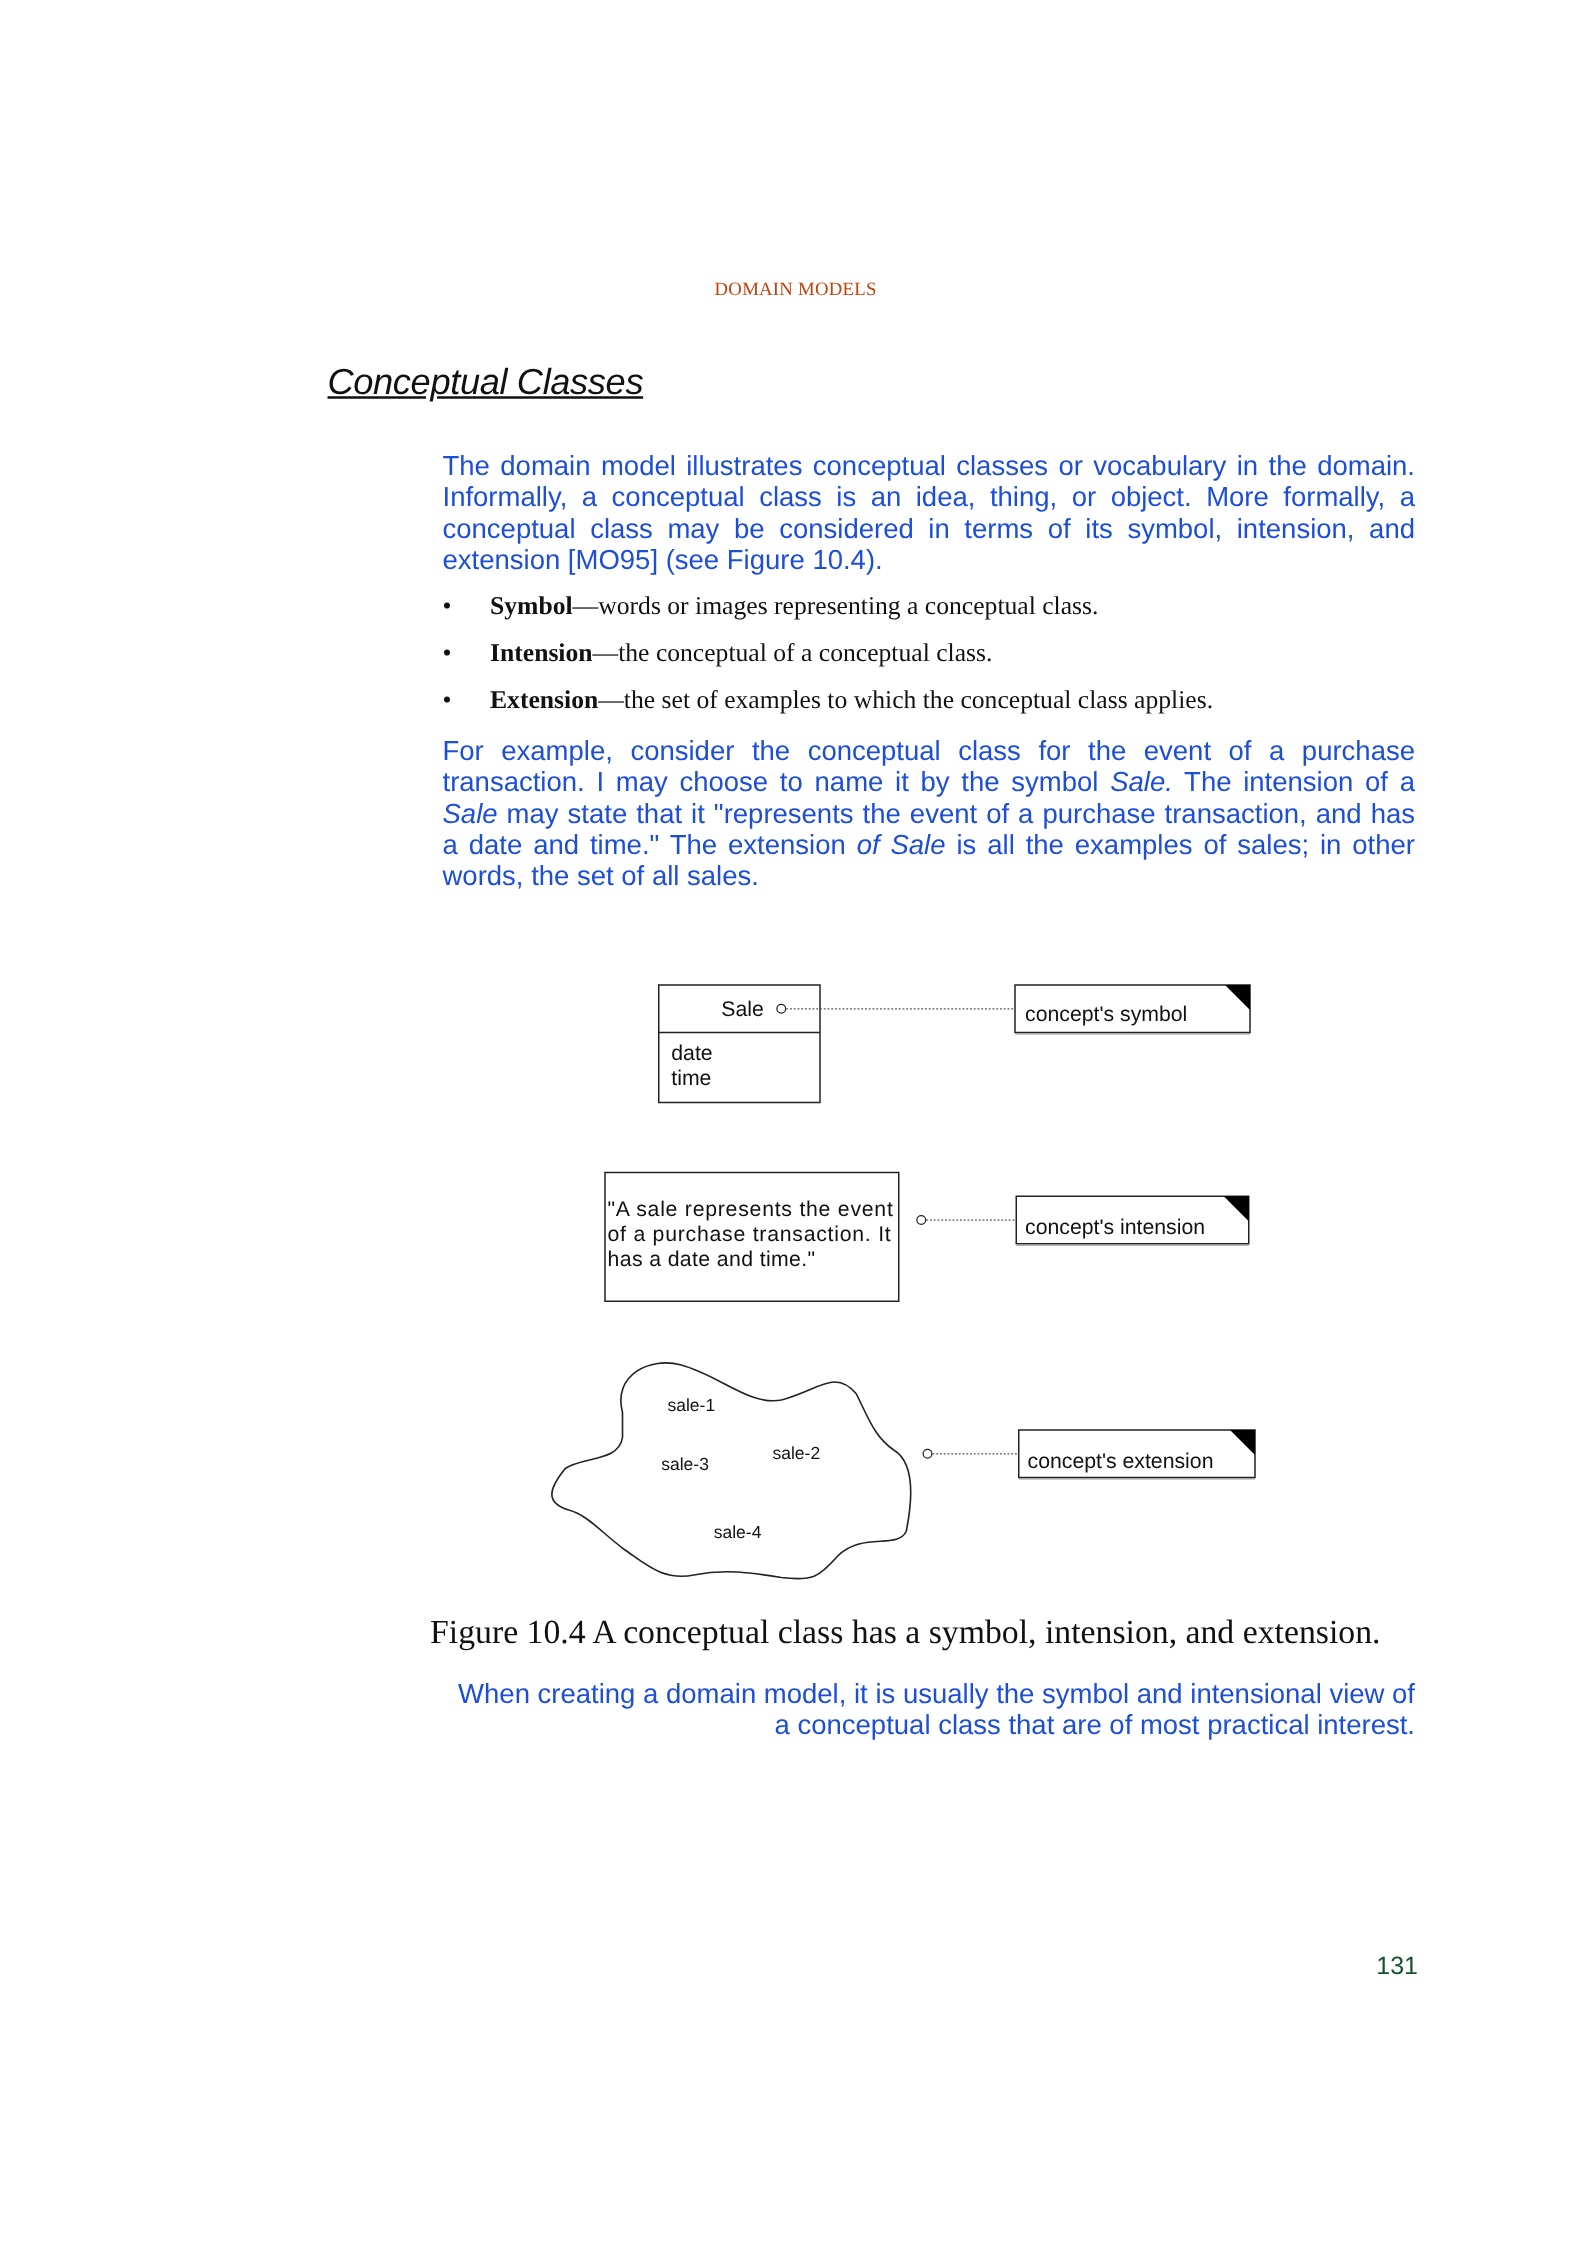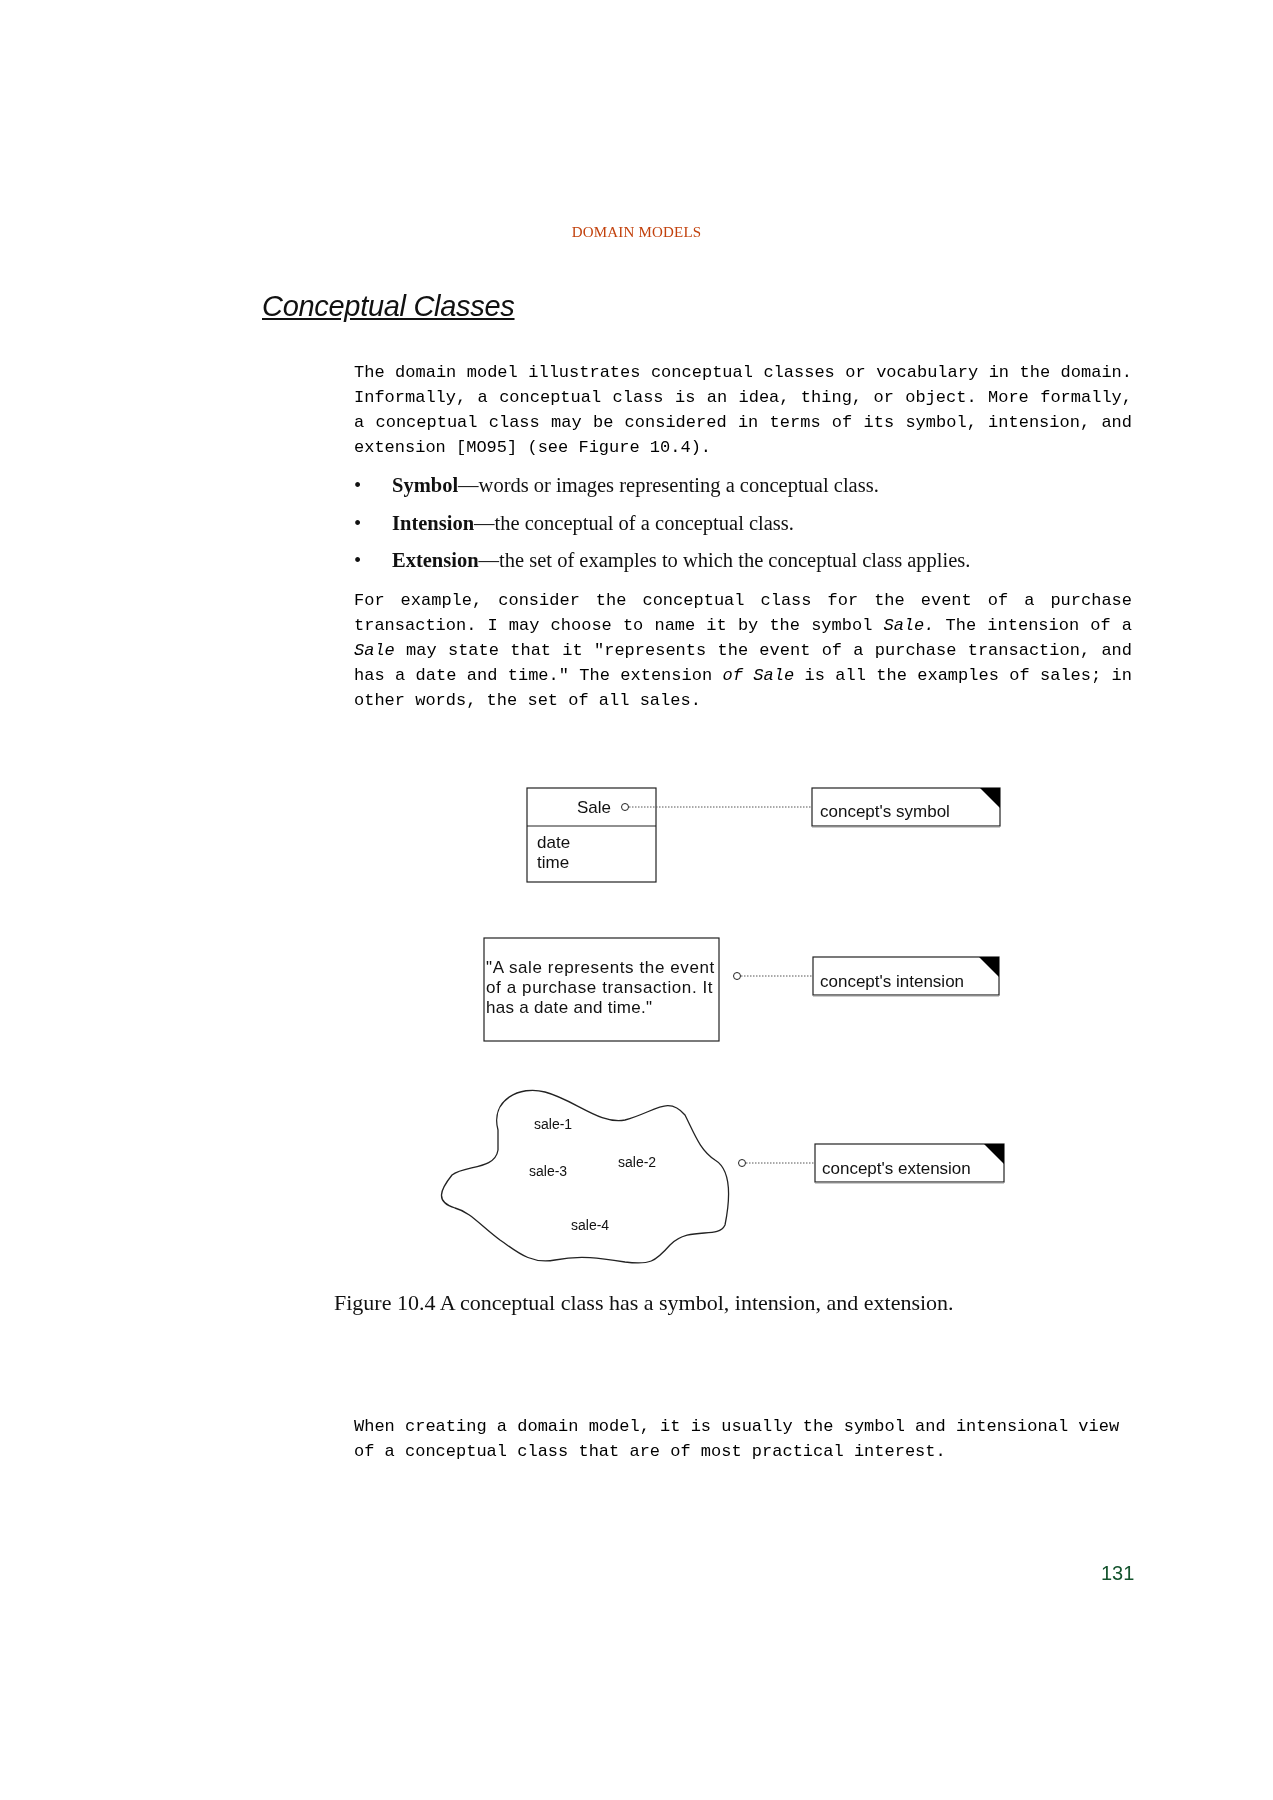--- a/index.html
+++ b/index.html
@@ -9,34 +9,34 @@
     font-family: "Liberation Serif", serif; font-size: 15px; letter-spacing: 0.2px; color: #c2410c;
   }
   .section-title {
     position: absolute; left: 262px; top: 290px;
     font-family: "Liberation Sans", sans-serif; font-style: italic; font-size: 29px; color: #111;
     letter-spacing: -0.3px;
     text-decoration: underline;
   }
   .body-text {
     position: absolute; left: 354px; width: 778px;
-    font-family: Liberation Mono, monospace; font-size: 17px; line-height: 25px;
-    text-align: justify; color: #000000;
+    font-family: Liberation Sans, sans-serif; font-size: 22px; line-height: 25px;
+    text-align: justify; color: #1d4ed8;
   }
   .p1 { top: 360px; }
   .bullets { position: absolute; left: 354px; top: 473px; width: 778px; margin: 0; padding: 0; list-style: none;
     font-family: "Liberation Serif", serif; font-size: 20.5px; line-height: 25px; color: #111; }
   .bullets li { position: relative; padding-left: 38px; margin-bottom: 12.5px; }
   .bullets li .dot { position: absolute; left: 0; top: 0; }
   .bullets b { font-weight: bold; margin-top: 14px; }
   .p2 { top: 588px; }
   .p2 i { font-style: italic; }
-  .caption { position: absolute; left: 334px; top: 1290px;
-    font-family: "Liberation Serif", serif; font-size: 22px; color: #111; }
-  .p3 { top: 1414px; text-align: left; }
+  .caption { position: absolute; left: 344px; top: 1290px;
+    font-family: "Liberation Serif", serif; font-size: 27px; color: #111; }
+  .p3 { top: 1342px; text-align: right; }
   .page-number { position: absolute; left: 1101px; top: 1562px;
     font-family: Liberation Sans, sans-serif; font-size: 20px; color: #14532d; }
   svg.figure { position: absolute; left: 0; top: 0; }
   .diag-text { font-family: "Liberation Sans", sans-serif; fill: #111; }
 </style>
 </head>
 <body>
 
 <div class="running-head">DOMAIN MODELS</div>
 <div class="section-title">Conceptual Classes</div>

